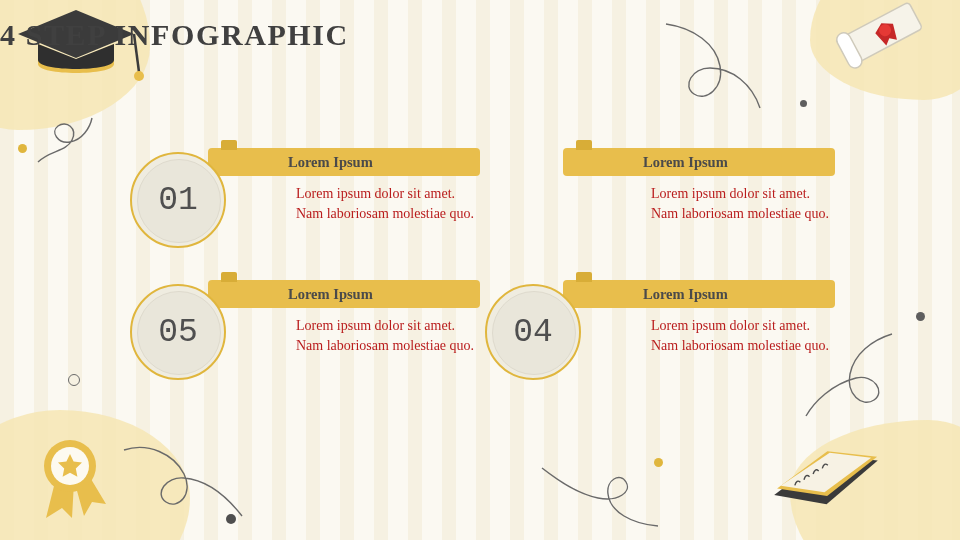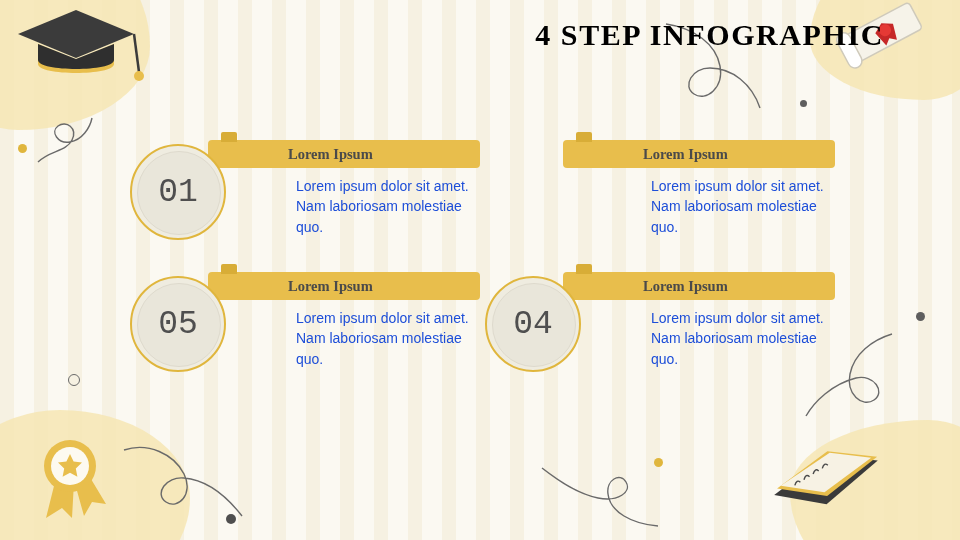--- a/index.html
+++ b/index.html
@@ -64,32 +64,32 @@
     bottom: -60px;
     width: 230px;
     height: 180px;
     border-radius: 60% 40% 44% 56% / 40% 60% 40% 60%;
   }
   #title {
     position: absolute;
     top: 18px;
     left: 0;
     width: 884px;
-    text-align: right;
+    text-align: left;
     font-size: 30px;
     font-weight: bold;
     letter-spacing: 1.6px;
-    color: #000000;
+    color: #404040;
     font-family: "Liberation Serif", serif;
   }
   
   #steps {
     position: absolute;
     left: 130px;
-    top: 140px;
+    top: 148px;
     width: 705px;
     display: grid;
     grid-template-columns: 350px 350px;
     grid-template-rows: 126px 126px;
     column-gap: 5px;
     row-gap: 6px;
   }
   .step {
     position: relative;
     height: 126px;
@@ -159,22 +159,22 @@
     height: 10px;
     background: #d8ad37;
     border-radius: 2px 2px 0 0;
     z-index: 1;
   }
   .desc {
     margin-top: 8px;
     margin-left: 88px;
     font-size: 14px;
     line-height: 1.45;
-    color: #1d4ed8;
-    font-family: Liberation Sans, sans-serif;
+    color: #b91c1c;
+    font-family: Liberation Serif, serif;
     width: 180px;
   }
   
   .dot {
     position: absolute;
     border-radius: 50%;
   }
   
   .doodle {
     position: absolute;

